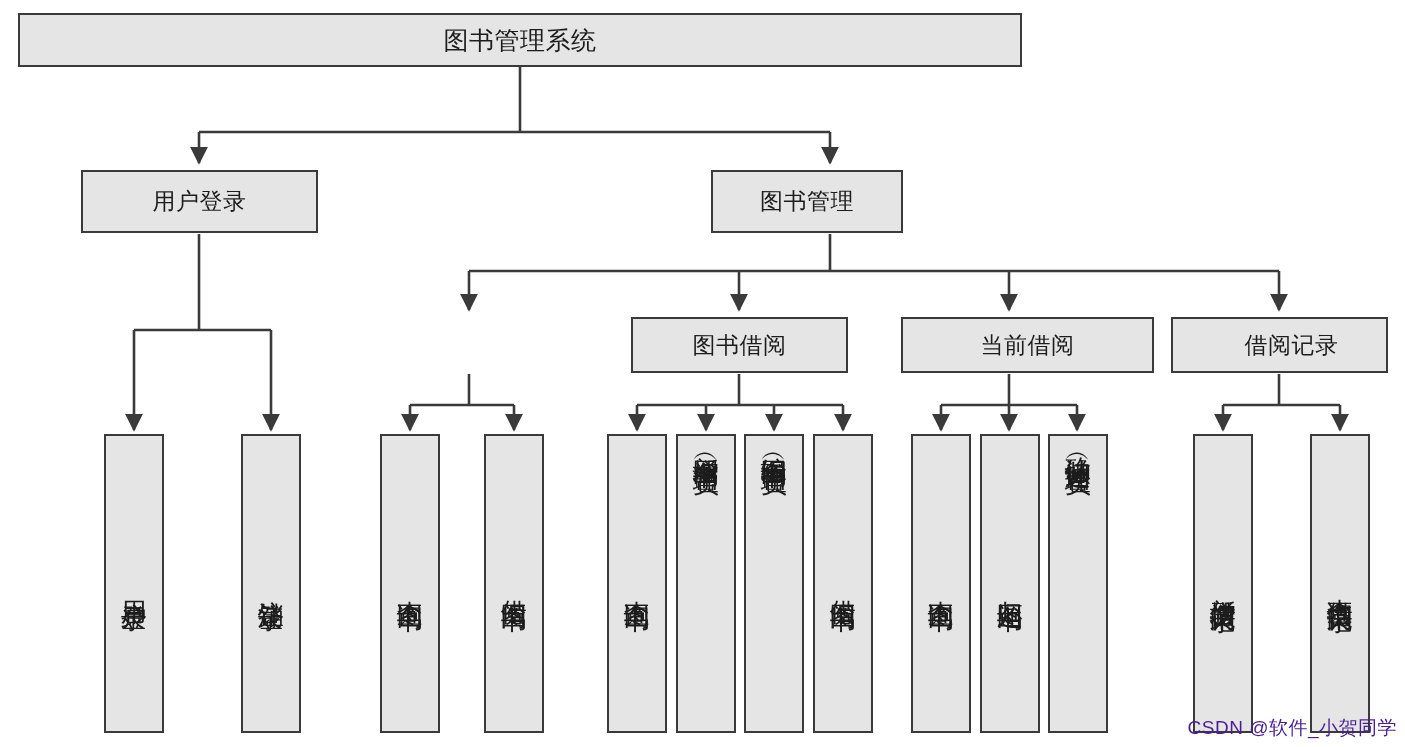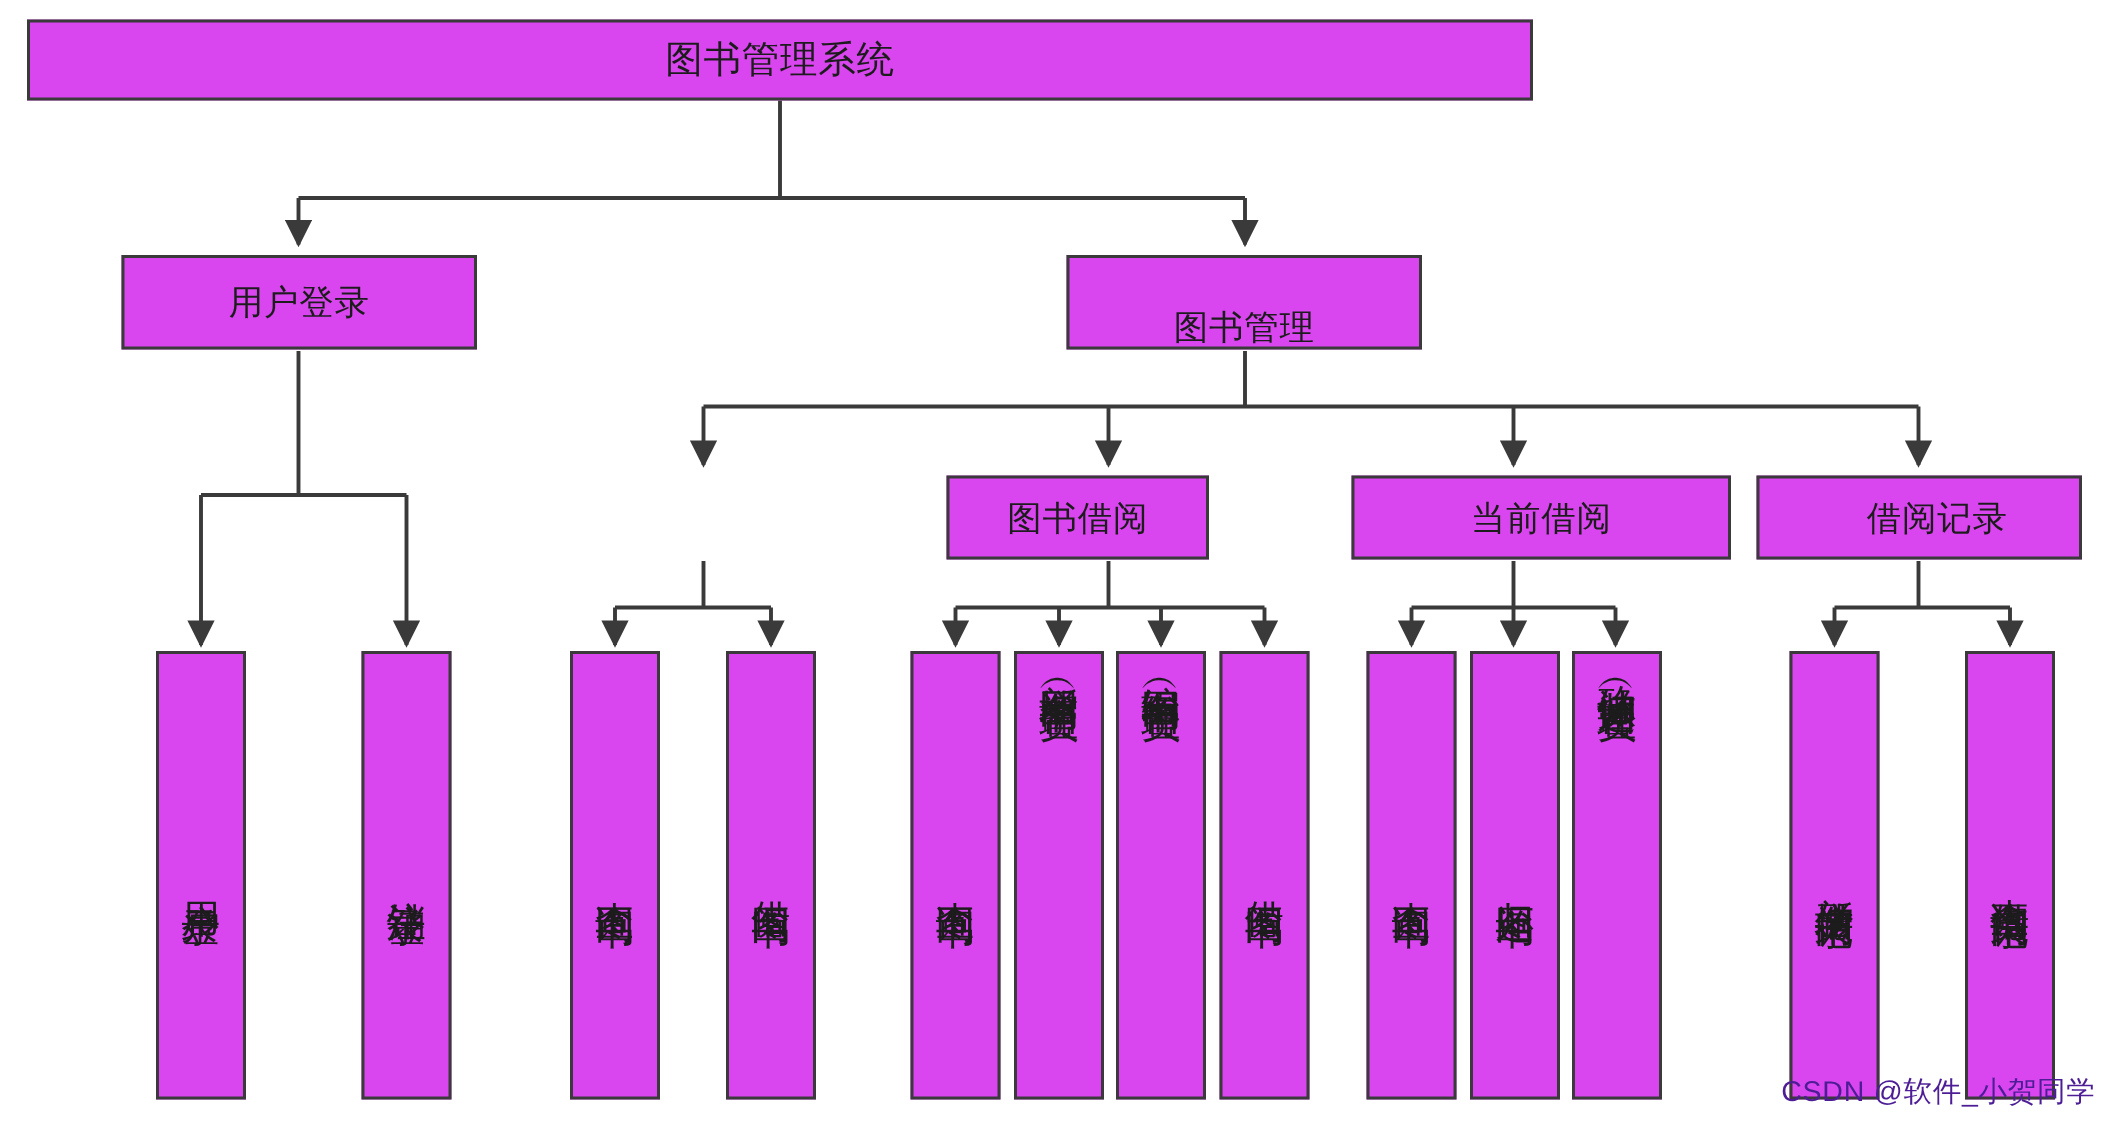--- a/index.html
+++ b/index.html
@@ -23,21 +23,21 @@
     position: absolute;
     left: 0;
     top: 0;
     width: 1405px;
     height: 747px;
     pointer-events: none;
   }
   .node {
     position: absolute;
     box-sizing: border-box;
-    background: #d946ef;
+    background: #e5e5e5;
     border: 2px solid #3a3a3a;
     display: flex;
     align-items: center;
     justify-content: center;
     color: #1c1c1c;
   }
   .node-label {
     display: block;
     line-height: 1.08;
     letter-spacing: 0.5px;
@@ -131,26 +131,26 @@
   </svg>
 
   <div class="node root horiz" style="left:18px; top:13px; width:1004px; height:54px;">
     <span class="node-label">图书管理系统</span>
   </div>
 
   <div class="node horiz" style="left:81px; top:170px; width:237px; height:63px;">
     <span class="node-label">用户登录</span>
   </div>
 
-  <div class="node horiz" style="left:711px; top:170px; width:237px; height:63px;align-items:flex-end;">
+  <div class="node horiz" style="left:711px; top:170px; width:192px; height:63px;">
     <span class="node-label">图书管理</span>
   </div>
 
 
-  <div class="node horiz" style="left:631px; top:317px; width:175px; height:56px;">
+  <div class="node horiz" style="left:631px; top:317px; width:217px; height:56px;">
     <span class="node-label">图书借阅</span>
   </div>
 
   <div class="node horiz" style="left:901px; top:317px; width:253px; height:56px;">
     <span class="node-label">当前借阅</span>
   </div>
 
   <div class="node horiz" style="left:1171px; top:317px; width:217px; height:56px;padding-left:24px;">
     <span class="node-label">借阅记录</span>
   </div>

